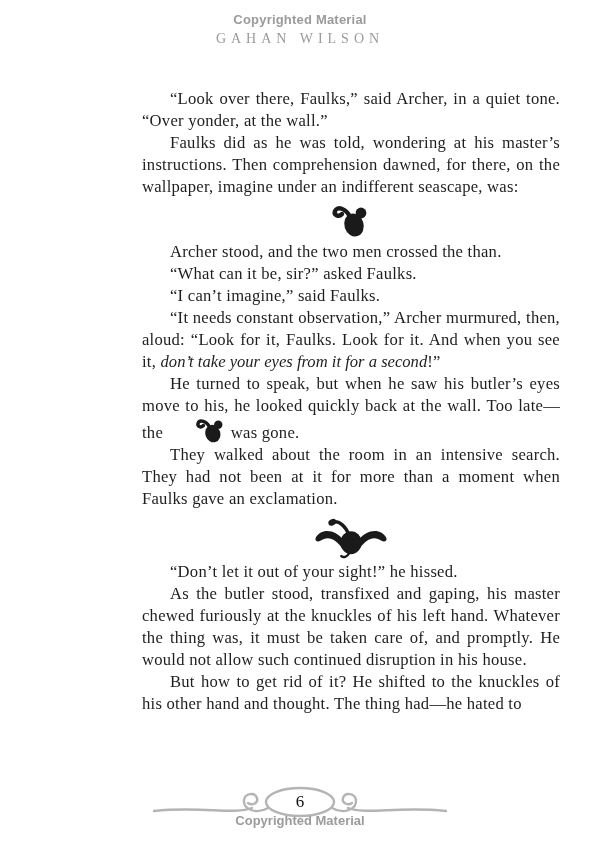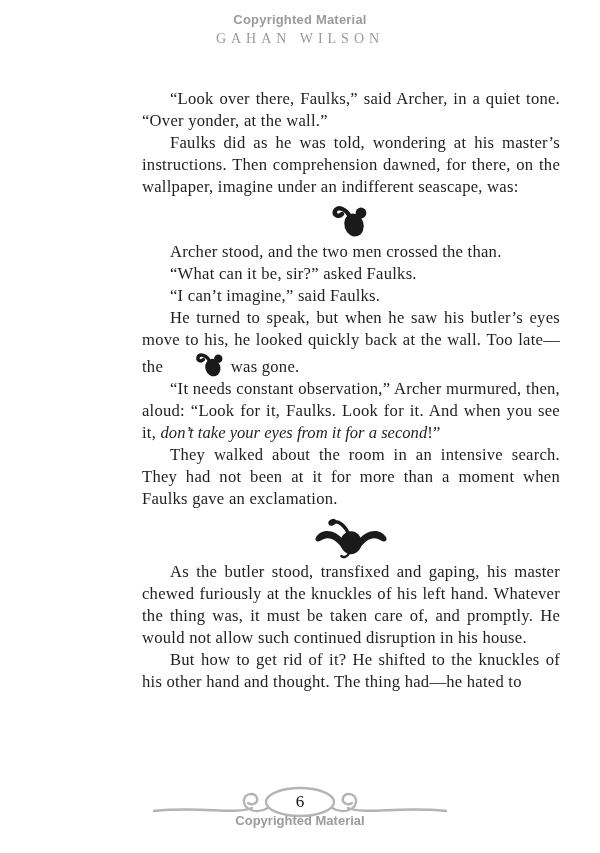--- a/index.html
+++ b/index.html
@@ -88,44 +88,45 @@
       <ellipse cx="23" cy="22" rx="9.6" ry="11.6" transform="rotate(-18 23 22)" fill="#1a1a1a"></ellipse>
       <circle cx="30" cy="10" r="5.4" fill="#1a1a1a"></circle>
     </svg>
   </div>
 
   <p>Archer stood, and the two men crossed the than.</p>
   <p>“What can it be, sir?” asked Faulks.</p>
   <p>“I can’t imagine,” said Faulks.</p>
 
   <p>
+    <span>“It needs constant observation,” Archer murmured, then, aloud: “Look for it, Faulks. Look for it. And when you see it, </span><span class="italic-phrase">don’t take your eyes from it for a second</span><span>!”</span>
+  </p>
+
+  <p>
     <span>He turned to speak, but when he saw his butler’s eyes move to his, he looked quickly back at the wall. Too late—the </span><span class="inline-blot"><svg width="31" height="27" viewBox="0 0 40 34">
       <path d="M19 13 C15 4.5 6 2.5 4 7.5 C2.5 12 8 14 11 10.5" fill="none" stroke="#1a1a1a" stroke-width="4.4" stroke-linecap="round"></path>
       <ellipse cx="23" cy="21" rx="9.6" ry="11.4" transform="rotate(-18 23 21)" fill="#1a1a1a"></ellipse>
       <circle cx="30" cy="9.5" r="5.4" fill="#1a1a1a"></circle>
     </svg></span><span> was gone.</span>
-  </p>
-
-  <p>
-    <span>“It needs constant observation,” Archer murmured, then, aloud: “Look for it, Faulks. Look for it. And when you see it, </span><span class="italic-phrase">don’t take your eyes from it for a second</span><span>!”</span>
   </p>
 
   <p>They walked about the room in an intensive search. They had not been at it for more than a moment when Faulks gave an exclamation.</p>
 
   <div class="figure">
     <svg width="92" height="44" viewBox="0 0 92 46">
       <path d="M44 21 C40 11 33 5.5 27.5 7.5" fill="none" stroke="#1a1a1a" stroke-width="3.6" stroke-linecap="round"></path>
       <ellipse cx="26.5" cy="7.5" rx="4.4" ry="3.2" transform="rotate(-28 26.5 7.5)" fill="#1a1a1a"></ellipse>
       <ellipse cx="46" cy="29" rx="11" ry="12" fill="#1a1a1a"></ellipse>
       <path d="M38 26 C29 14 14 14 9 24 C8 27 11 29 14 27 C22 21 30 25 37 35 Z" fill="#1a1a1a"></path>
       <path d="M54 26 C63 14 78 14 83 24 C84 27 81 29 78 27 C70 21 62 25 55 35 Z" fill="#1a1a1a"></path>
       <path d="M44 40 C42 44 38 45 36 43" fill="none" stroke="#1a1a1a" stroke-width="2.6" stroke-linecap="round"></path>
     </svg>
   </div>
 
+  <p>“Don’t let it out of your sight!” he hissed.</p>
   <p>As the butler stood, transfixed and gaping, his master chewed furiously at the knuckles of his left hand. Whatever the thing was, it must be taken care of, and promptly. He would not allow such continued disruption in his house.</p>
   <p>But how to get rid of it? He shifted to the knuckles of his other hand and thought. The thing had—he hated to</p>
 </div>
 
 <div class="page-footer">
   <div class="flourish-wrap">
     <svg width="340" height="42" viewBox="0 0 340 42">
       <g fill="none" stroke="#b4b4b4" stroke-width="2.4" stroke-linecap="round">
 
         <path d="M122 24 C104 31 72 22 24 27"></path>

